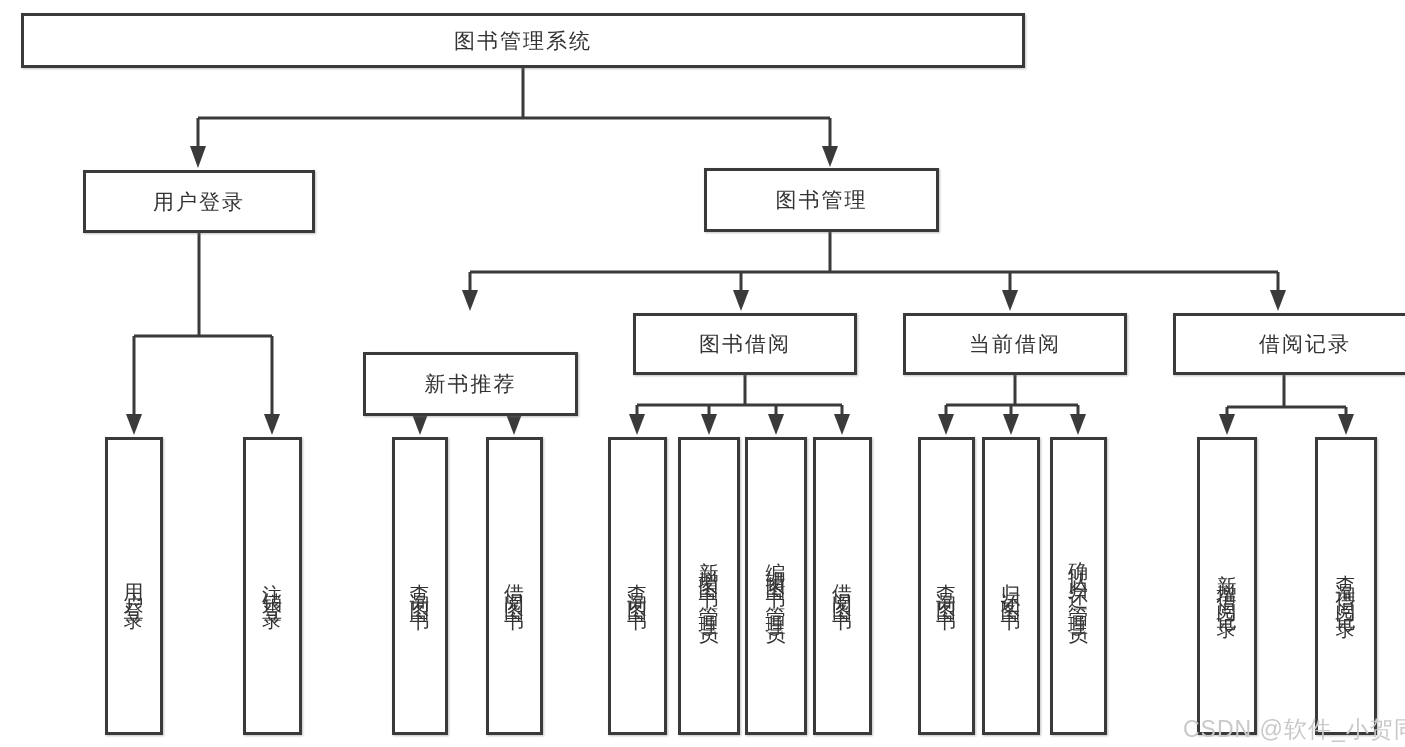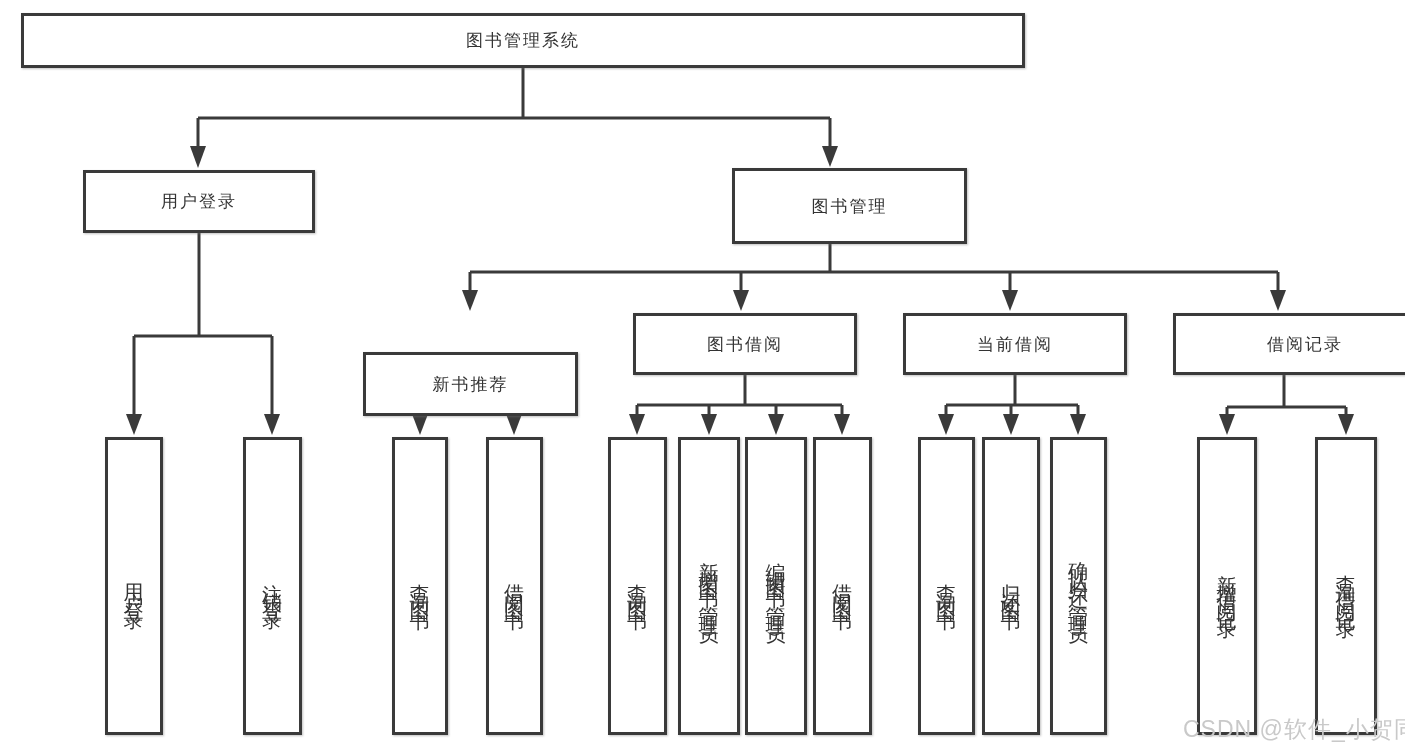--- a/index.html
+++ b/index.html
@@ -23,21 +23,21 @@
     box-sizing: border-box;
     background: #ffffff;
     border: 3px solid #3a3a3a;
     box-shadow: 1px 1px 2px rgba(120,120,120,0.45);
     display: flex;
     align-items: center;
     justify-content: center;
     z-index: 2;
   }
   .hbox span {
-    font-size: 17px;
+    font-size: 21px;
     letter-spacing: 2px;
     color: #333333;
     white-space: nowrap;
   }
   .vbox span {
     writing-mode: vertical-rl;
     text-orientation: mixed;
     font-size: 20px;
     letter-spacing: 9px;
     color: #333333;
@@ -99,21 +99,21 @@
     </g>
   </svg>
 
   <div class="node hbox" style="left:21px; top:13px; width:1004px; height:55px;">
     <span>图书管理系统</span>
   </div>
 
   <div class="node hbox" style="left:83px; top:170px; width:232px; height:63px;">
     <span>用户登录</span>
   </div>
-  <div class="node hbox" style="left:732px; top:168px; width:235px; height:76px;">
+  <div class="node hbox" style="left:704px; top:168px; width:235px; height:64px;">
     <span>图书管理</span>
   </div>
 
   <div class="node hbox" style="left:363px; top:312px; width:215px; height:64px;margin-top:40px;">
     <span>新书推荐</span>
   </div>
   <div class="node hbox" style="left:633px; top:313px; width:224px; height:62px;text-align:center;">
     <span>图书借阅</span>
   </div>
   <div class="node hbox" style="left:903px; top:313px; width:224px; height:62px;text-align:right;">

